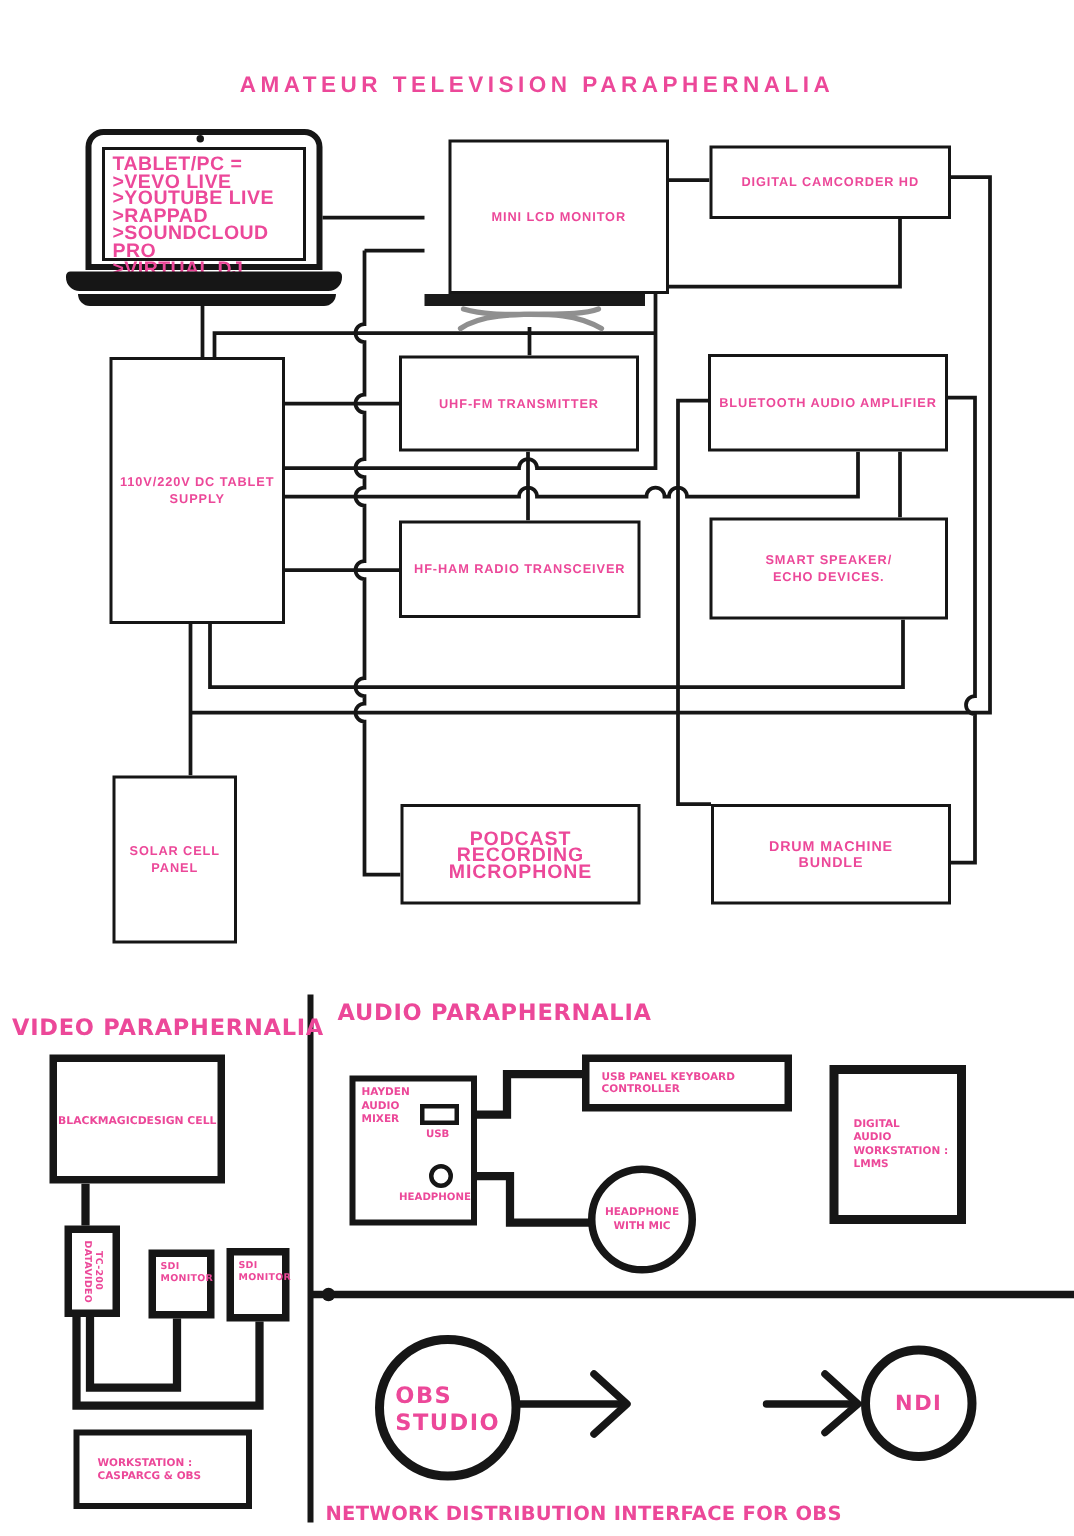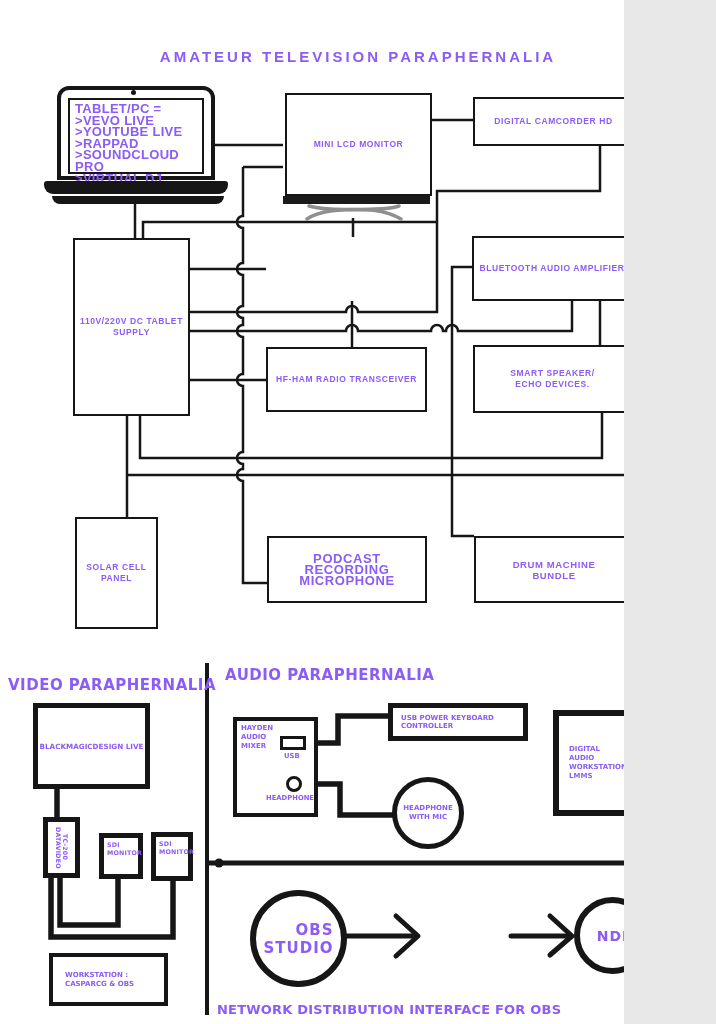--- a/index.html
+++ b/index.html
@@ -1,17 +1,17 @@
 <!DOCTYPE html>
 <html><head>
 <meta charset="utf-8">
 <style>
   html,body{margin:0;padding:0;background:#e8e8e8;}
-  #page{position:relative;width:624px;height:1024px;background:#ffffff;overflow:hidden;
-        font-family:"Liberation Sans",sans-serif;color:#8b5cf6;}
+  #page{position:relative;width:716px;height:1024px;background:#ffffff;overflow:hidden;
+        font-family:"Liberation Sans",sans-serif;color:#ec4899;}
   .abs{position:absolute;}
   .box{position:absolute;background:#fff;border:2.5px solid #161616;box-sizing:border-box;
        display:flex;align-items:center;justify-content:center;text-align:center;}
   .lbl{white-space:pre-line;font-weight:bold;}
   .techno{font-size:8.5px;letter-spacing:0.6px;line-height:11px;text-align:center;}
   .hand{font-family:"DejaVu Sans",sans-serif;font-weight:bold;}
   .b4{border-width:4px;} .b5{border-width:5px;} .b6{border-width:6px;}
   .tl{justify-content:flex-start;align-items:flex-start;text-align:left;}
   .title{font-size:15px;font-weight:bold;letter-spacing:3px;text-align:center;}
   .heading{font-size:15px;letter-spacing:0.5px;}
@@ -83,29 +83,32 @@
 &gt;YOUTUBE LIVE
 &gt;RAPPAD
 &gt;SOUNDCLOUD PRO
 &gt;VIRTUAL DJ</div>
     <div class="abs" style="left:44px;top:181px;width:184px;height:13px;background:#161616;
          border-radius:3px 3px 9px 9px;"></div>
     <div class="abs" style="left:52px;top:196px;width:172px;height:8px;background:#161616;
          border-radius:0 0 11px 11px;"></div>
   </div>
 
-  <div class="box" style="left:285px;top:93px;width:147px;height:103px;">
+  <div class="box" style="left:299px;top:93px;width:147px;height:103px;">
     <span class="lbl techno">MINI LCD MONITOR</span>
   </div>
   <div class="abs" style="left:283px;top:196px;width:147px;height:8px;background:#1a1a1a;"></div>
 
   <div class="box" style="left:473px;top:97px;width:161px;height:49px;">
     <span class="lbl techno">DIGITAL CAMCORDER HD</span>
   </div>
 
+  <div class="box" style="left:266px;top:237px;width:160px;height:64px;">
+    <span class="lbl techno">UHF-FM TRANSMITTER</span>
+  </div>
 
   <div class="box" style="left:472px;top:236px;width:160px;height:65px;">
     <span class="lbl techno">BLUETOOTH AUDIO AMPLIFIER</span>
   </div>
 
   <div class="box" style="left:73px;top:238px;width:117px;height:178px;">
     <span class="lbl techno">110V/220V DC TABLET
 SUPPLY</span>
   </div>
 
@@ -129,21 +132,21 @@
   </div>
 
   <div class="box" style="left:474px;top:536px;width:160px;height:67px;">
     <span class="lbl techno" style="font-size:9.5px;">DRUM MACHINE
 BUNDLE</span>
   </div>
 
   <div class="abs lbl hand heading" style="left:8px;top:676px;">VIDEO PARAPHERNALIA</div>
 
   <div class="box b5 hand" style="left:33px;top:703px;width:117px;height:86px;">
-    <span class="lbl" style="font-size:7.2px;">BLACKMAGICDESIGN LIVE</span>
+    <span class="lbl" style="font-size:7.2px;">BLACKMAGICDESIGN CELL</span>
   </div>
 
   <div class="box b5 hand" style="left:43px;top:817px;width:37px;height:61px;">
     <span class="lbl smallbox-lbl" style="writing-mode:vertical-lr;">DATAVIDEO
 TC-200</span>
   </div>
 
   <div class="box b5 hand tl" style="left:99px;top:833px;width:44px;height:46px;padding:3px;">
     <span class="lbl smallbox-lbl">SDI
 MONITOR</span>
@@ -170,38 +173,38 @@
   <div class="abs" style="left:280px;top:736px;width:26px;height:14px;border:3.5px solid #161616;
        box-sizing:border-box;background:#fff;"></div>
   <div class="abs lbl hand" style="left:284px;top:752px;font-size:6.8px;">USB</div>
 
   <div class="abs circle" style="left:286px;top:776px;width:16px;height:16px;border:3px solid #161616;
        box-sizing:border-box;background:#fff;"></div>
   <div class="abs lbl hand" style="left:266px;top:794px;font-size:6.8px;">HEADPHONE</div>
 
   <div class="box b5 hand" style="left:388px;top:703px;width:140px;height:38px;justify-content:flex-start;
        text-align:left;padding-left:8px;">
-    <span class="lbl" style="font-size:7px;">USB POWER KEYBOARD CONTROLLER</span>
+    <span class="lbl" style="font-size:7px;">USB PANEL KEYBOARD CONTROLLER</span>
   </div>
 
   <div class="box b5 hand circle" style="left:392px;top:777px;width:72px;height:72px;">
     <span class="lbl" style="font-size:7px;line-height:9px;">HEADPHONE
 WITH MIC</span>
   </div>
 
   <div class="box b6 hand" style="left:553px;top:710px;width:91px;height:106px;justify-content:flex-start;
        text-align:left;padding-left:10px;">
     <span class="lbl" style="font-size:7px;line-height:9px;">DIGITAL
 AUDIO
 WORKSTATION :
 LMMS</span>
   </div>
 
   <div class="box b6 hand circle" style="left:250px;top:890px;width:97px;height:97px;">
-    <span class="lbl" style="font-size:15px;line-height:18px;letter-spacing:1px;text-align:right;">OBS
+    <span class="lbl" style="font-size:15px;line-height:18px;letter-spacing:1px;text-align:left;">OBS
 STUDIO</span>
   </div>
 
 
   <div class="box b6 hand circle" style="left:574px;top:897px;width:77px;height:77px;">
     <span class="lbl" style="font-size:14px;letter-spacing:1px;">NDI</span>
   </div>
 
   <div class="abs lbl hand" style="left:217px;top:1002px;font-size:13px;letter-spacing:0.2px;">NETWORK DISTRIBUTION INTERFACE FOR OBS</div>
 

